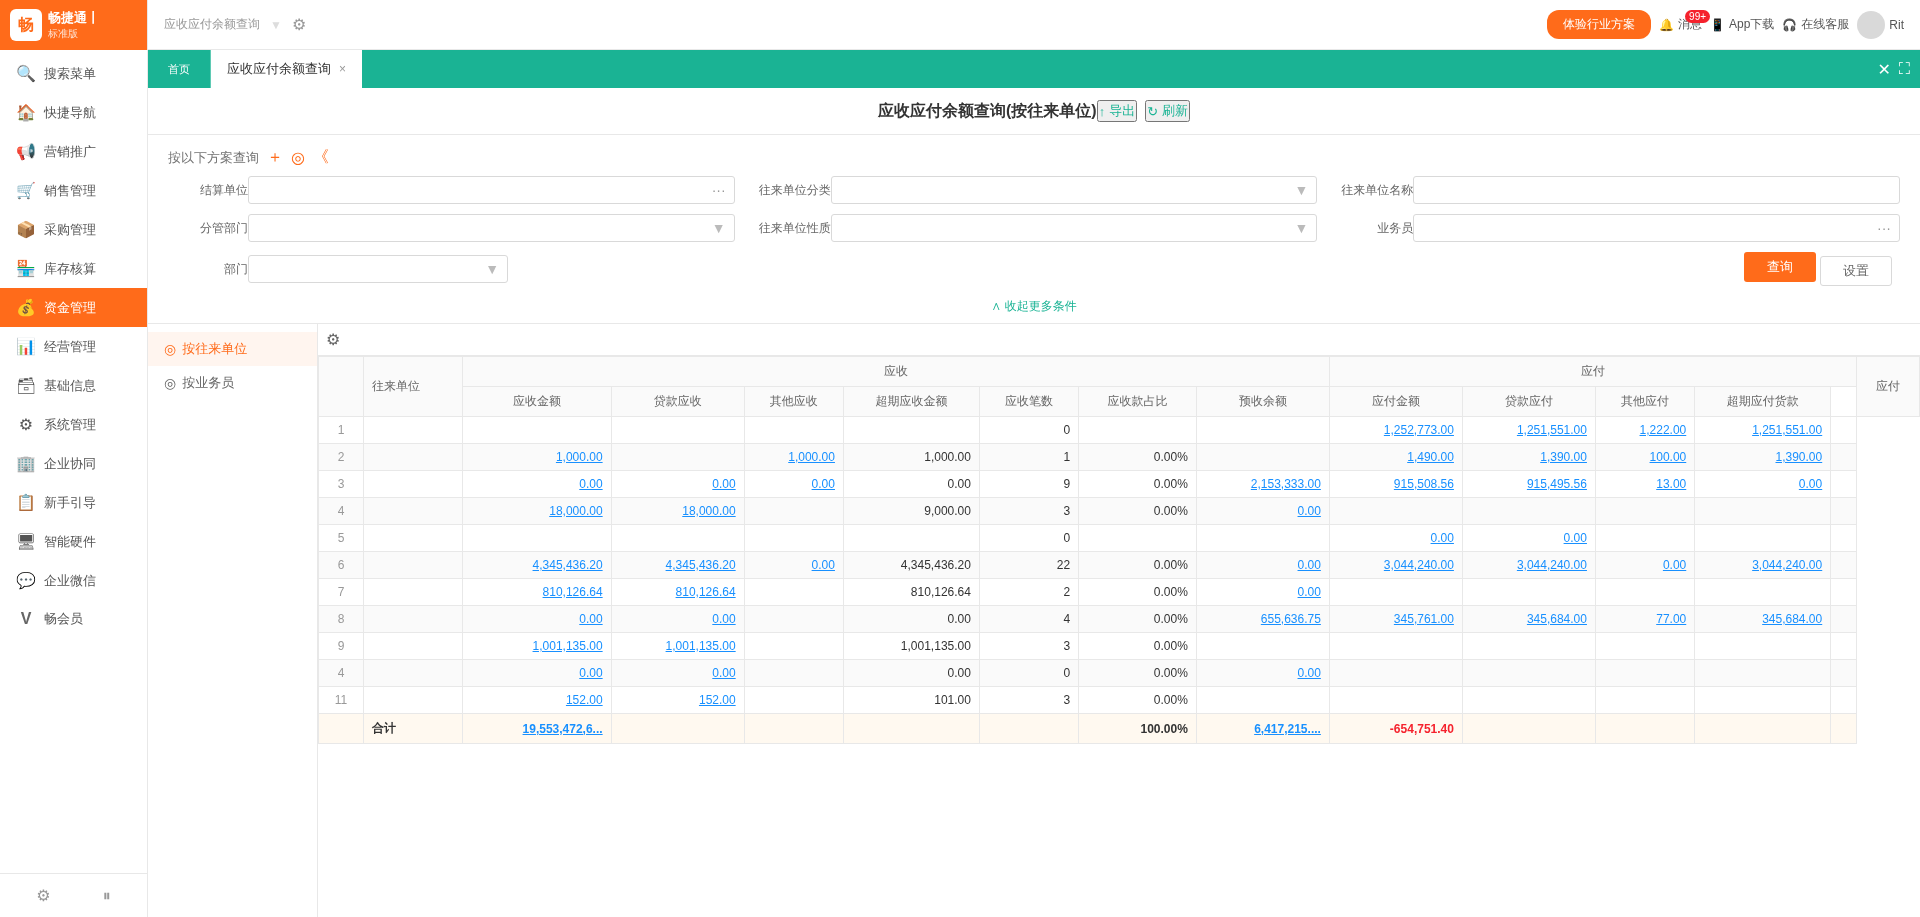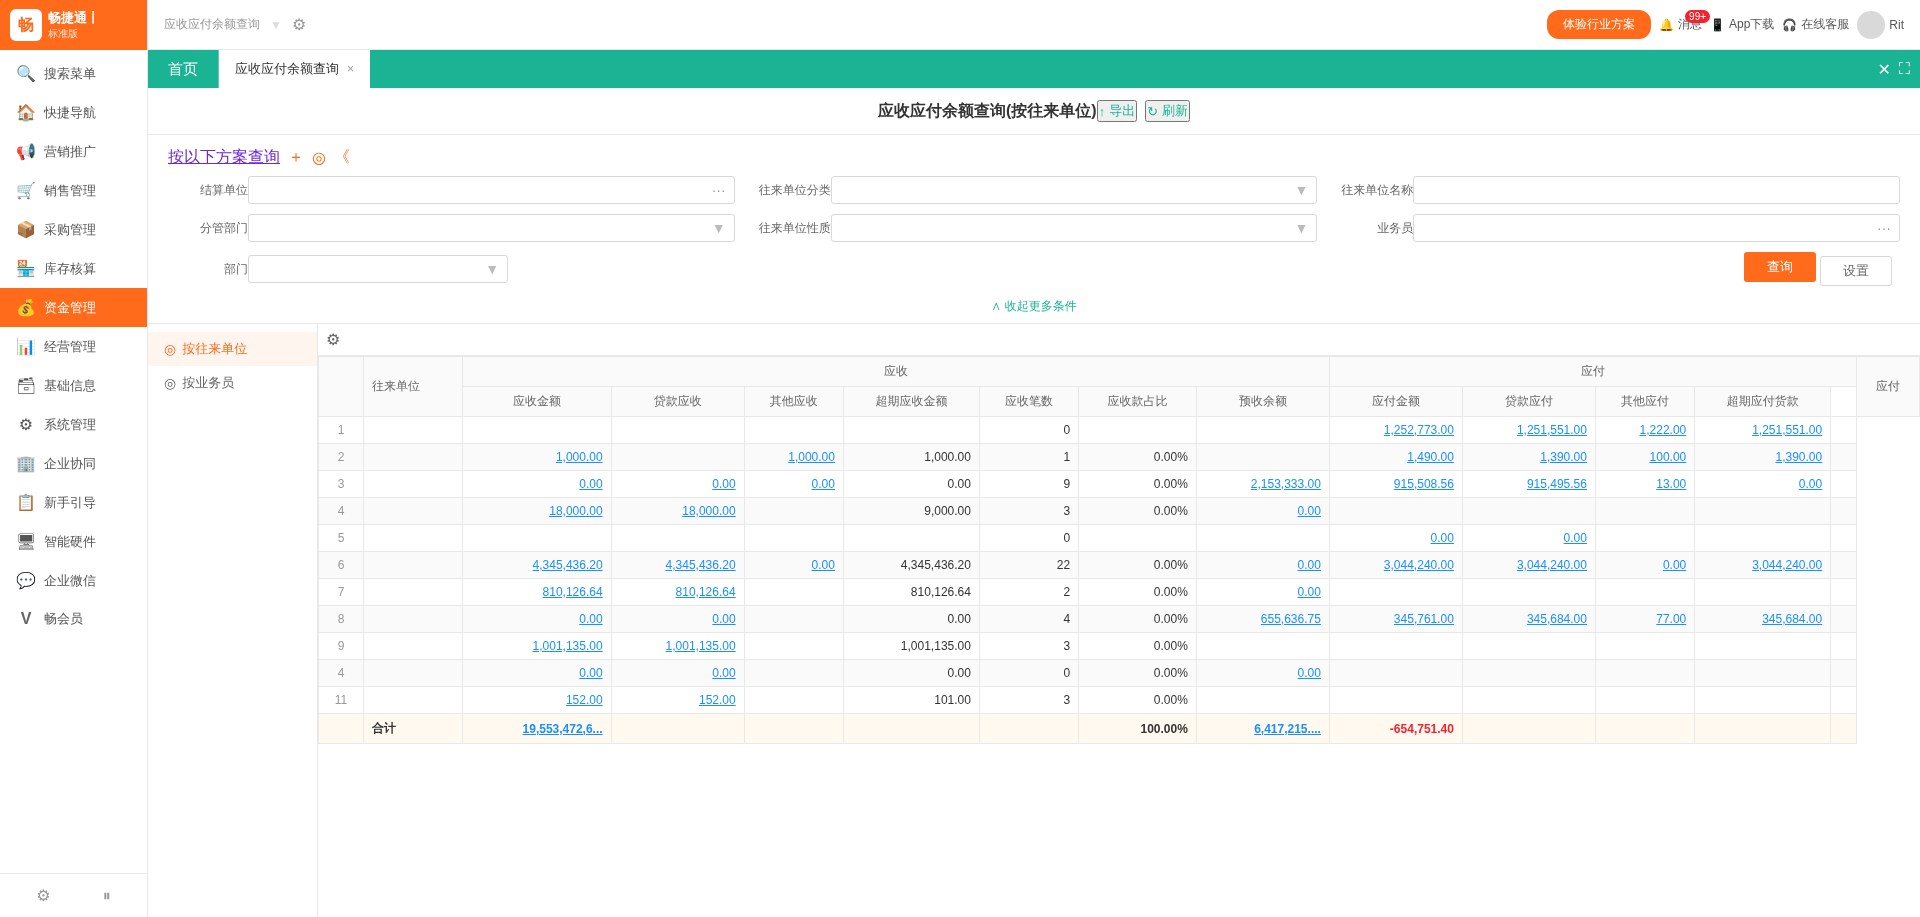--- a/index.html
+++ b/index.html
@@ -50,21 +50,21 @@
     .topbar-user { display: flex; align-items: center; gap: 4px; color: #555; cursor: pointer; }
     .avatar { width: 28px; height: 28px; border-radius: 50%; background: #d9d9d9; }
 
     
     .tabbar {
       position: fixed; left: 148px; top: 50px; right: 0; height: 38px;
       background: #1ab394; display: flex; align-items: stretch; z-index: 98;
     }
     .tab-home {
       padding: 0 20px; display: flex; align-items: center; color: #fff;
-      font-size: 15px; cursor: pointer; border-right: 1px solid rgba(255,255,255,0.3);
+      font-size: 11px; cursor: pointer; border-right: 1px solid rgba(255,255,255,0.3);
     }
     .tab-active {
       background: #fff; padding: 0 16px; display: flex; align-items: center;
       color: #333; font-size: 13px; cursor: pointer; gap: 8px;
     }
     .tab-close { color: #999; font-size: 12px; cursor: pointer; }
     .tab-right { margin-left: auto; display: flex; align-items: center; padding: 0 10px; gap: 8px; }
     .tab-right-btn { color: #fff; cursor: pointer; font-size: 16px; }
 
     
@@ -72,21 +72,21 @@
       position: fixed; left: 148px; top: 88px; right: 0; bottom: 0;
       background: #f5f5f5; overflow: hidden; display: flex; flex-direction: column;
     }
     .page-header {
       background: #fff; padding: 12px 20px; display: flex; align-items: center;
       justify-content: center; border-bottom: 1px solid #e8e8e8;
     }
     .page-title { font-size: 16px; font-weight: bold; color: #333; }
     .page-header-actions { display: flex; gap: 8px; }
     .header-btn { color: #1ab394; cursor: pointer; font-size: 13px; display: flex; align-items: center; gap: 4px; }
-    .filter-scheme-label { color: #6d28d9; font-size: 16px; text-decoration: underline; }
+    .filter-scheme-label { color: #737373; font-size: 13px; }
     .scheme-btn { color: #ff6b1a; cursor: pointer; font-size: 16px; }
     .filter-field { display: flex; align-items: center; flex: 1; min-width: 0; }
     .field-label { color: #666; font-size: 12px; width: 80px; flex-shrink: 0; text-align: right; }
     .field-input {
       flex: 1; border: 1px solid #d9d9d9; border-radius: 3px; height: 28px;
       padding: 0 8px; font-size: 12px; color: #333; background: #fff;
     }
     .field-select {
       flex: 1; border: 1px solid #d9d9d9; border-radius: 3px; height: 28px;
       padding: 0 8px; font-size: 12px; color: #333; background: #fff;

